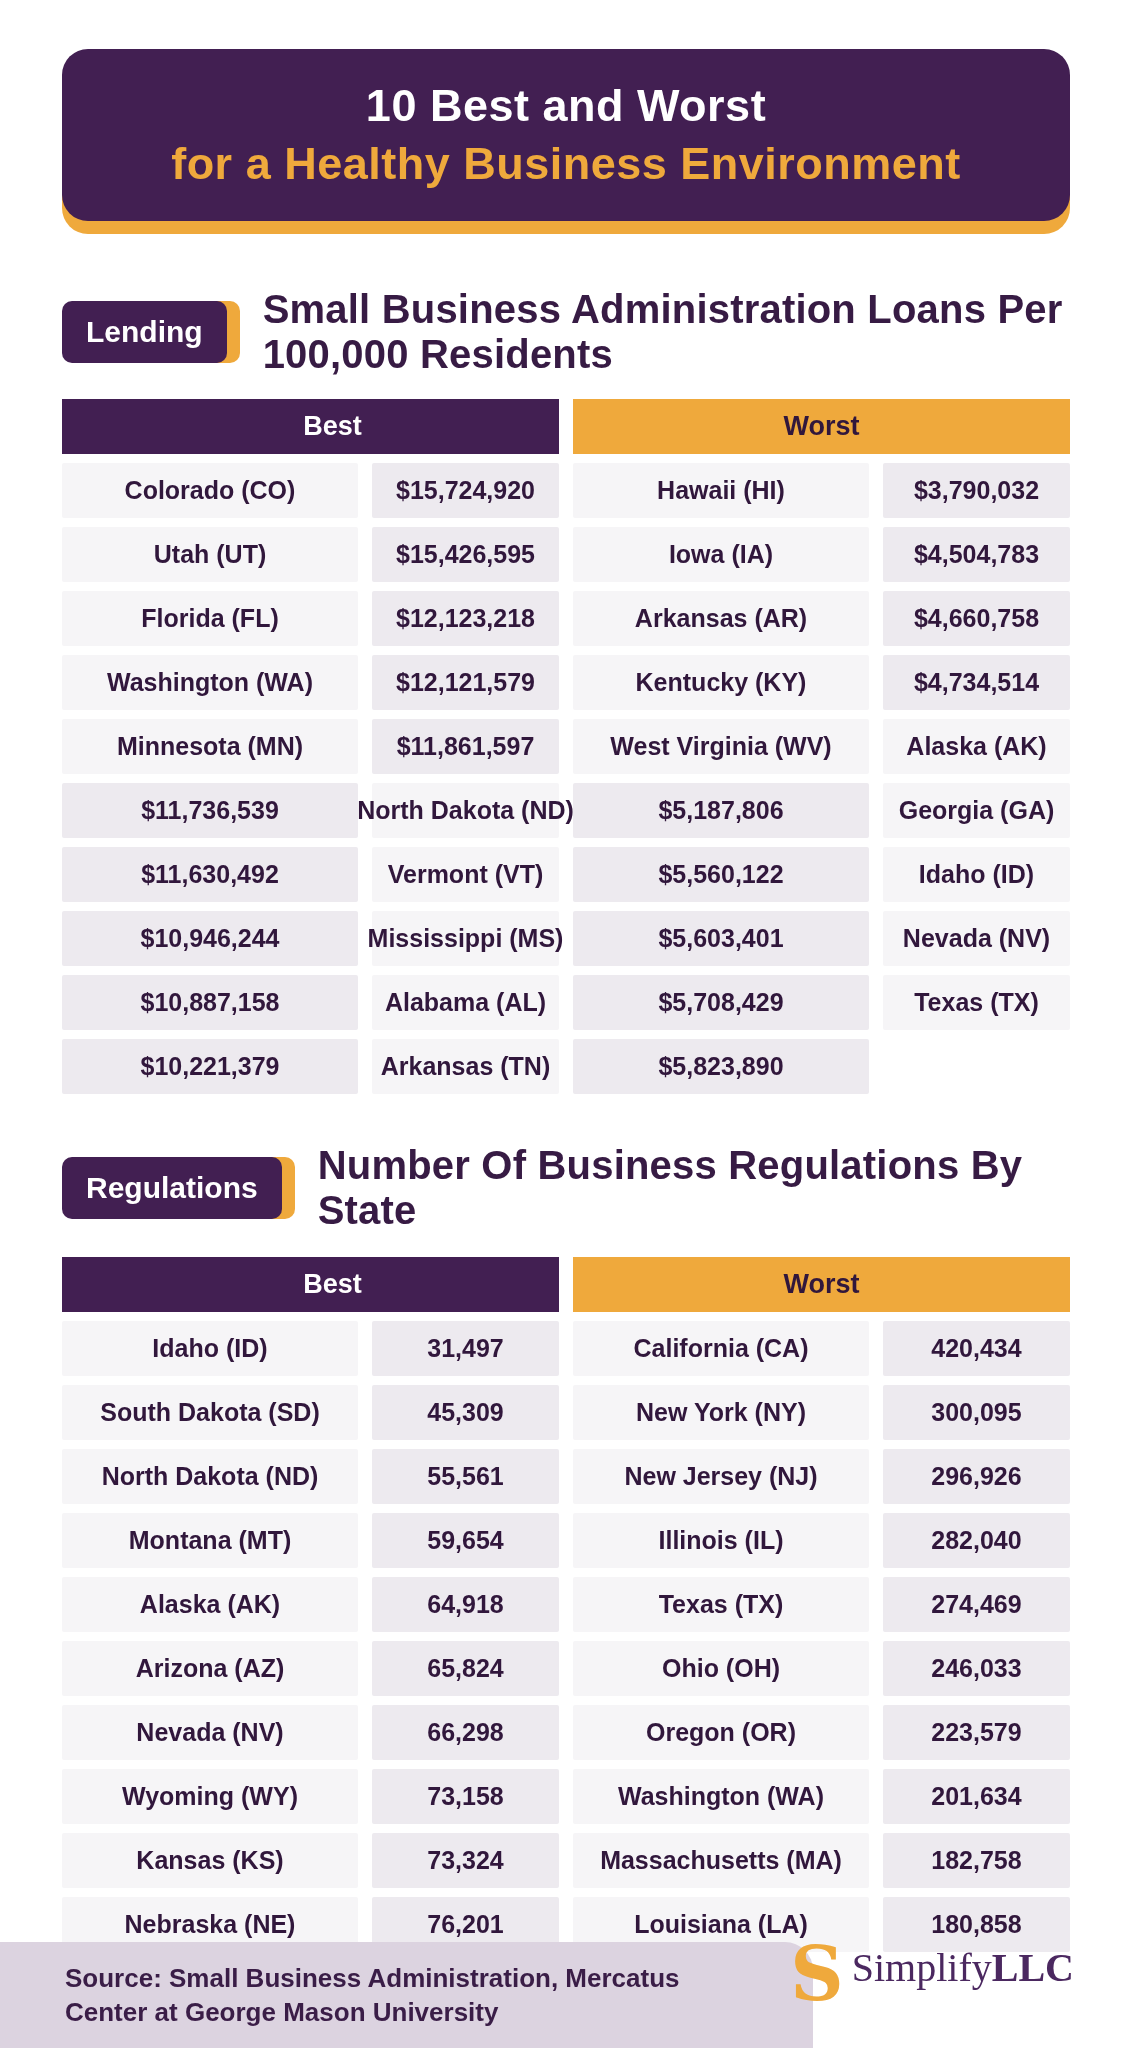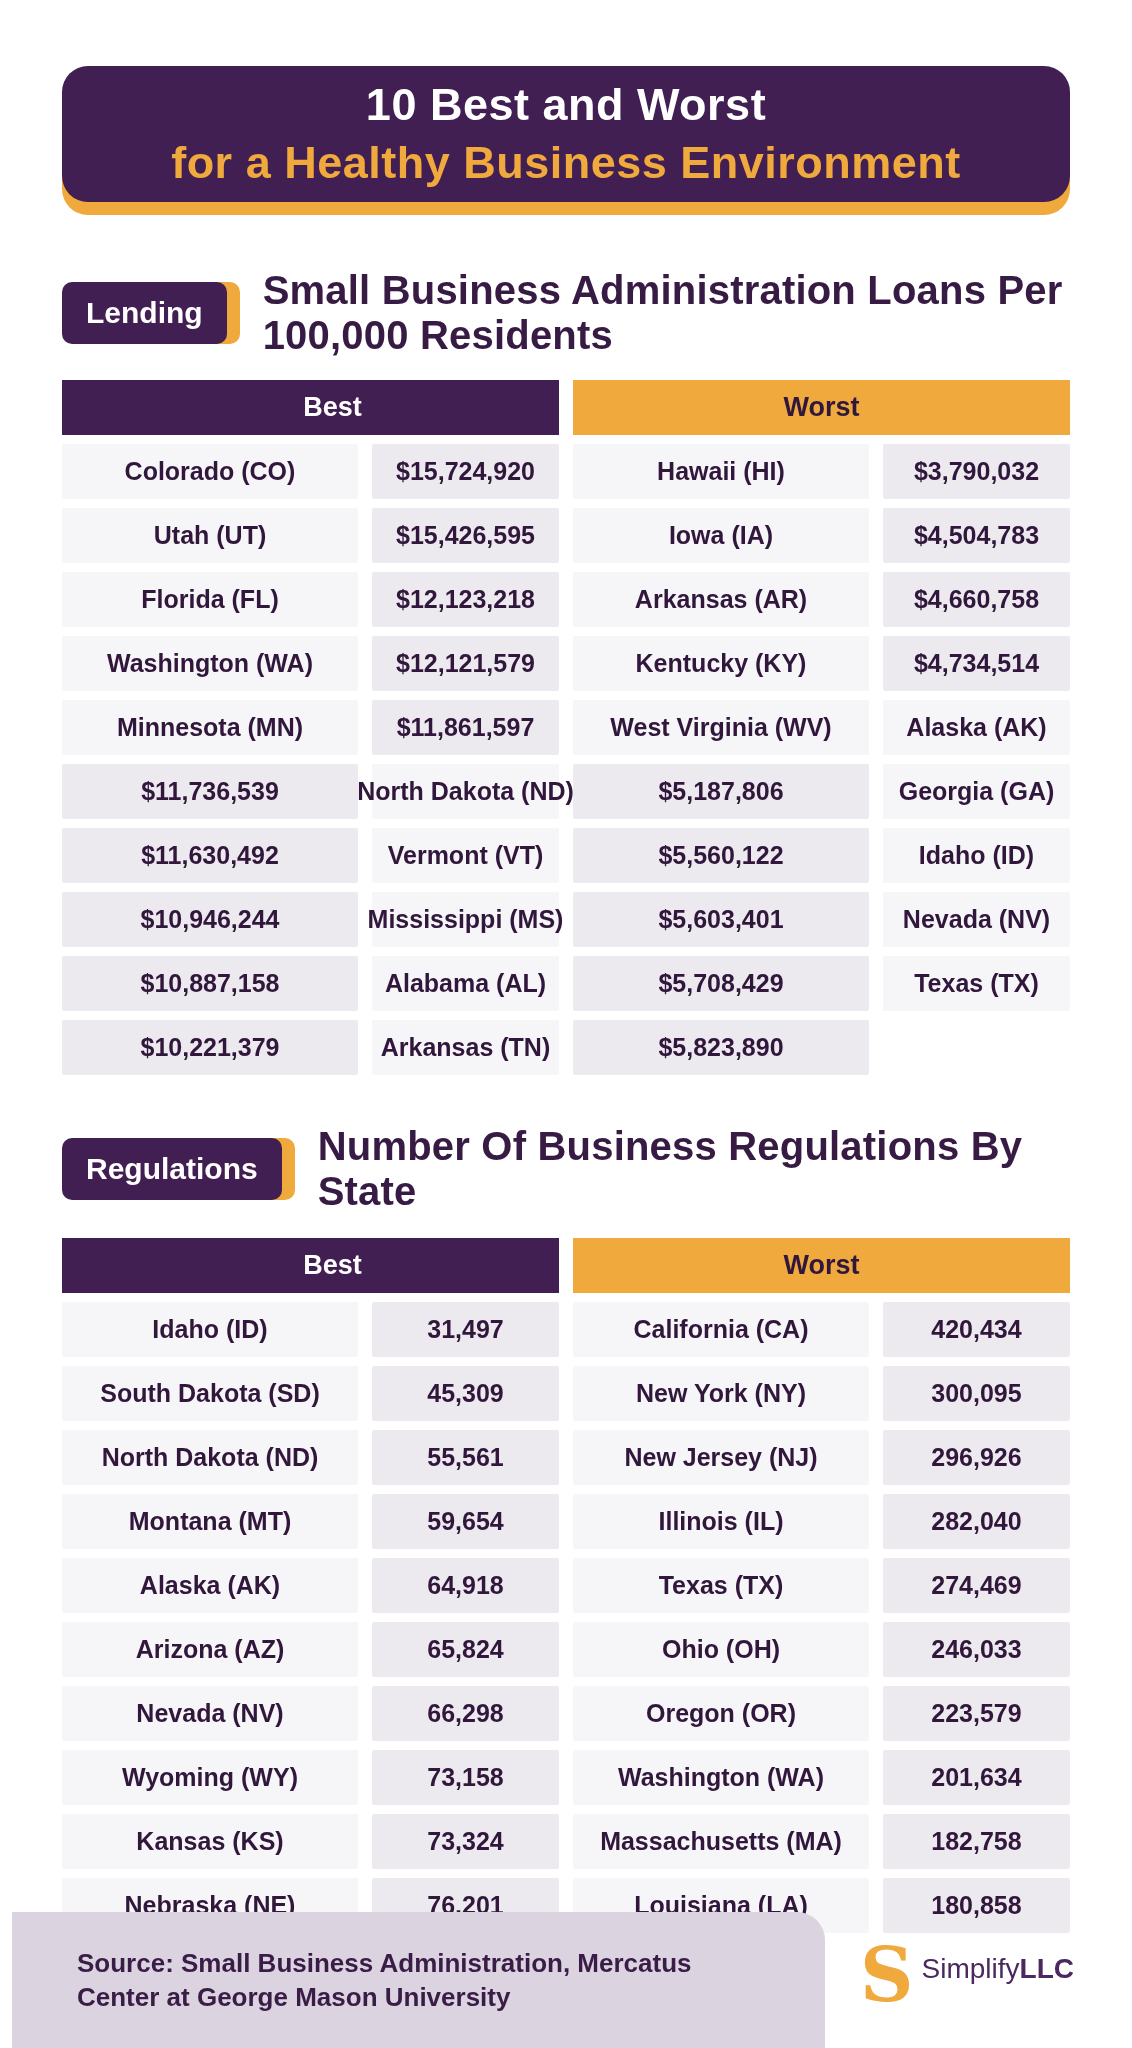--- a/index.html
+++ b/index.html
@@ -10,22 +10,22 @@
     --cell-dark:#edeaef;
     --footer-bg:#dcd3e0;
     --logo-purple:#4b2860;
   }
   *{margin:0;padding:0;box-sizing:border-box;}
   body{background:#ffffff;font-family:"Liberation Sans",sans-serif;}
   .page{position:relative;width:1132px;height:2048px;background:#ffffff;overflow:hidden;}
 
   
   .header-card{
-    margin:66px 62px 0;
-    height:136px;
+    margin:49px 62px 0;
+    height:172px;
     background:var(--purple);
     border-radius:26px;
     box-shadow:0 13px 0 0 var(--orange);
     display:flex;flex-direction:column;align-items:center;justify-content:center;
     text-align:center;
   }
   .header-line1{color:#ffffff;font-size:45px;font-weight:bold;line-height:58px;letter-spacing:.5px;}
   .header-line2{color:var(--orange);font-size:45px;font-weight:bold;line-height:58px;letter-spacing:.5px;}
 
   
@@ -66,45 +66,45 @@
   .cell{
     display:flex;align-items:center;justify-content:center;
     font-size:25px;font-weight:bold;color:var(--ink);
     border-radius:2px;white-space:nowrap;
   }
   .cell.state{background:var(--cell-light);}
   .cell.value{background:var(--cell-dark);}
 
   
   .footer-box{
-    position:absolute;left:12px;bottom:0;
-    width:813px;height:136px;
+    position:absolute;left:0;bottom:0;
+    width:813px;height:106px;
     background:var(--footer-bg);
     border-radius:0 28px 0 0;
     display:flex;align-items:center;
     padding-left:65px;
   }
   .source-text{
     color:#3a1d47;font-size:26px;font-weight:bold;line-height:34px;
     max-width:670px;
   }
   .logo{
     position:absolute;right:58px;bottom:52px;
     display:flex;align-items:center;gap:8px;
   }
   .logo-mark{
     font-family:"DejaVu Serif","Liberation Serif",serif;
     color:var(--orange);
     font-size:74px;line-height:54px;font-weight:bold;
     transform:translateY(6px);
   }
   .logo-text{
-    font-family:Liberation Sans, sans-serif;
+    font-family:Liberation Serif, serif;
     color:var(--logo-purple);
-    font-size:28px;line-height:44px;
+    font-size:40px;line-height:56px;
   }
   .logo-text .llc{font-weight:bold;}
 </style>
 </head>
 <body>
 
 <div class="page">
 
   <div class="header-card">
     <div class="header-line1">10 Best and Worst</div>

